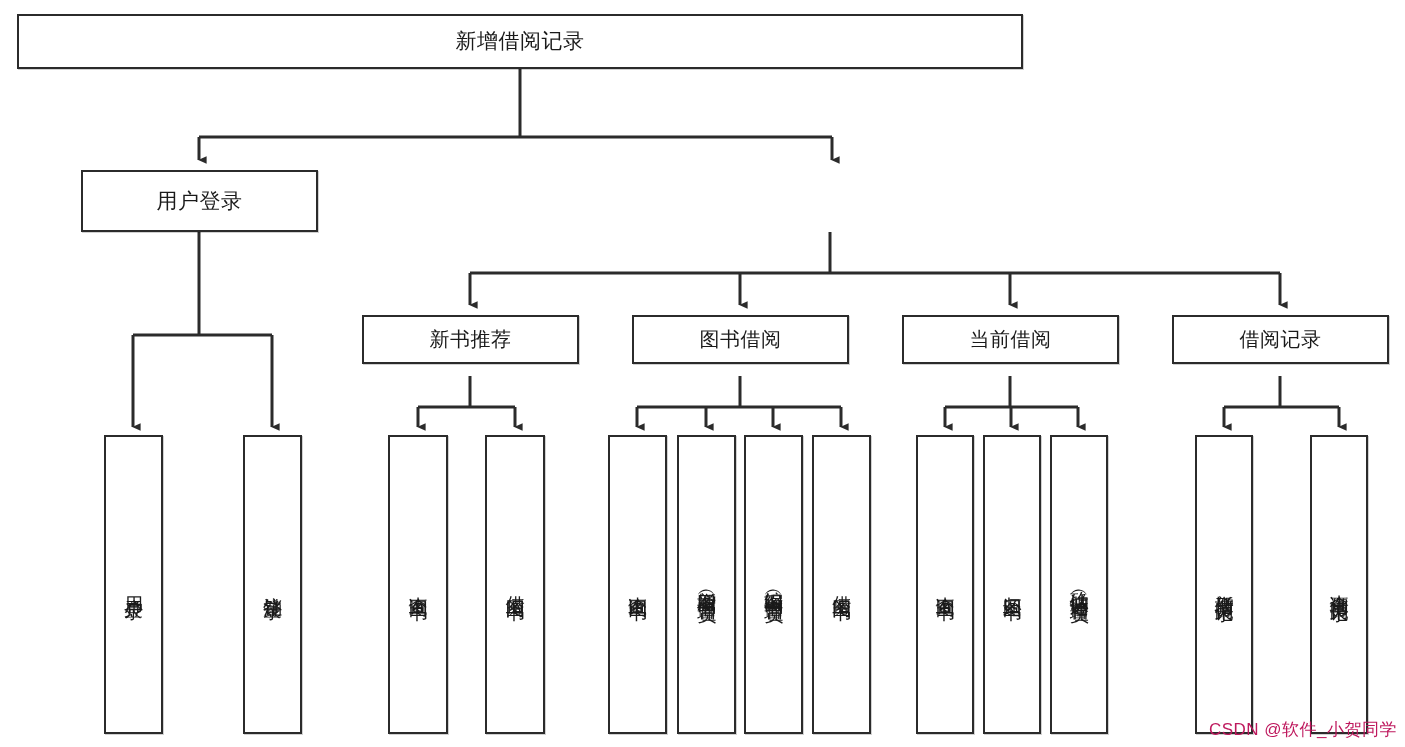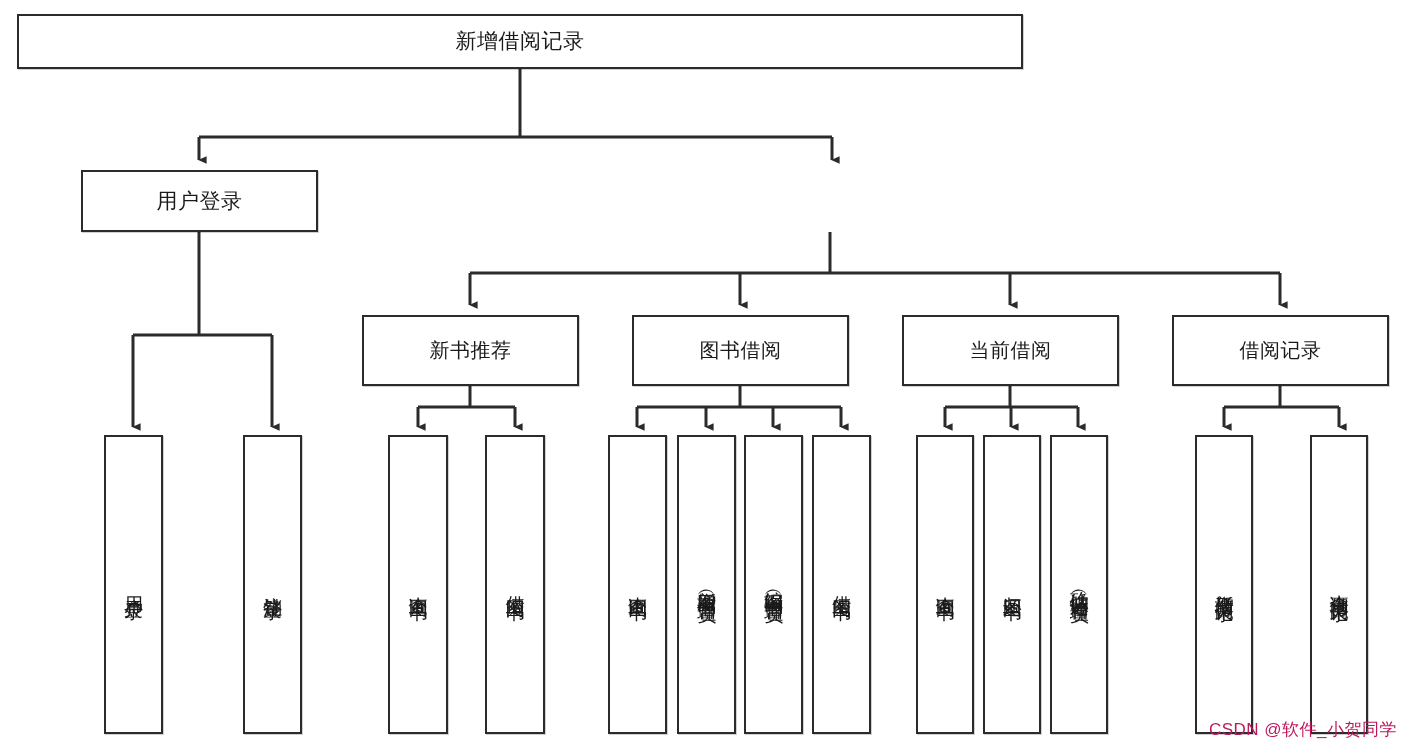--- a/index.html
+++ b/index.html
@@ -49,21 +49,21 @@
     height: 55px;
     font-size: 21px;
   }
   .node-l2 {
     width: 237px;
     height: 62px;
     font-size: 21px;
   }
   .node-l3 {
     width: 217px;
-    height: 71px;
+    height: 49px;
     font-size: 20px;
   }
   .node-leaf {
     top: 435px;
     height: 299px;
     font-size: 19px;
   }
   .node-leaf .label {
     writing-mode: vertical-rl;
     text-orientation: upright;

